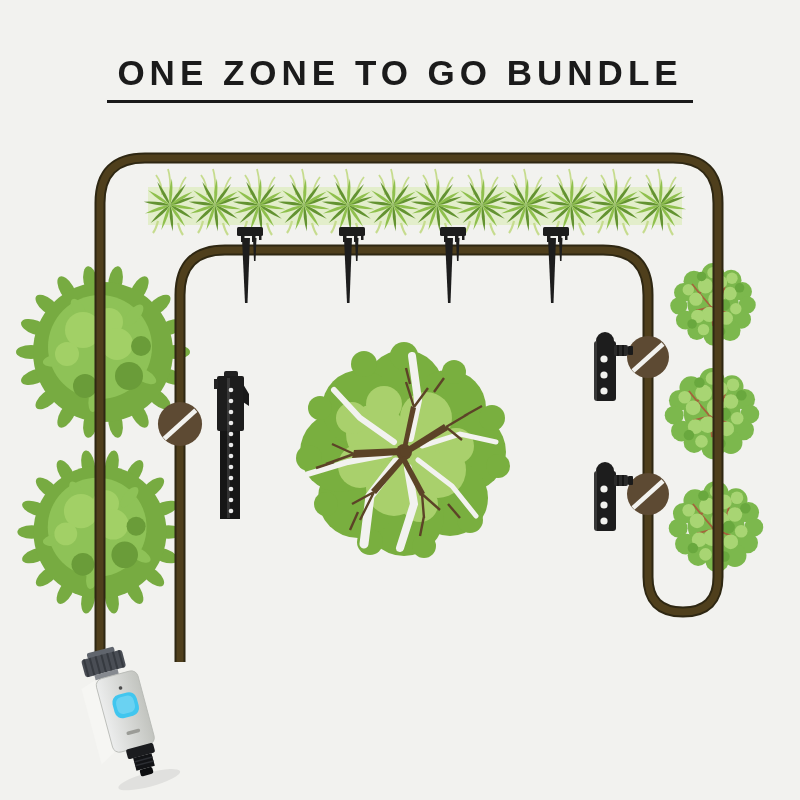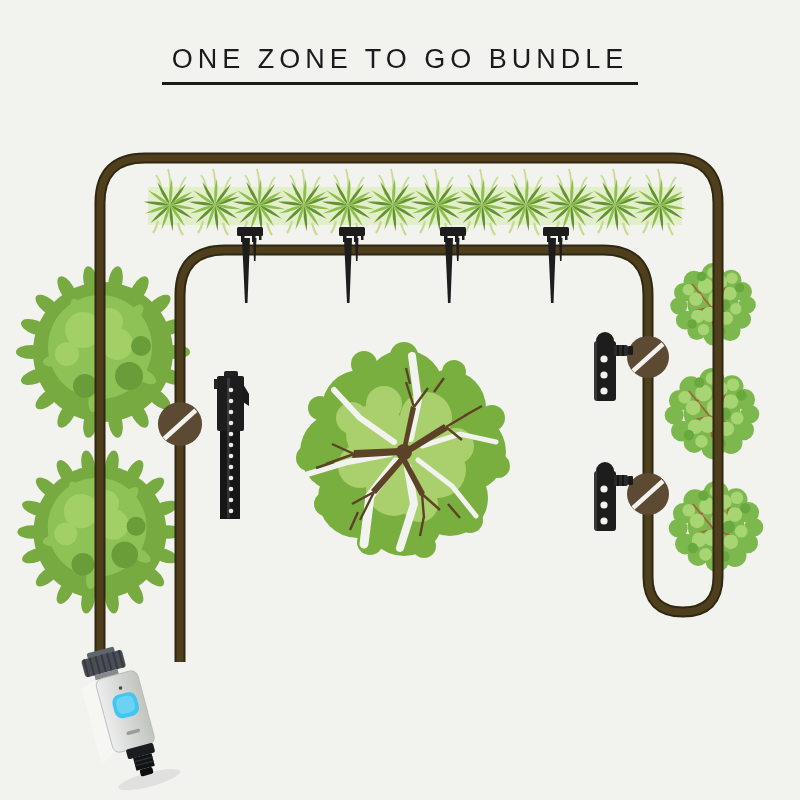--- a/index.html
+++ b/index.html
@@ -4,24 +4,24 @@
 <style>
   html,body{margin:0;padding:0;background:#e8e8e5;}
   .stage{
     width:800px;height:800px;position:relative;margin:0 auto;
     background:var(--bg,#f2f2ef);overflow:hidden;
     font-family:"Liberation Sans", sans-serif;
   }
   .title-wrap{position:absolute;top:44px;left:0;width:100%;text-align:center;}
   .title{
     display:inline-block;
-    font-size:27px;font-weight:normal;letter-spacing:5px;
+    font-size:35px;font-weight:bold;letter-spacing:5px;
     color:var(--title_color,#1b1b1b);
     border-bottom:3.5px solid var(--title_color,#1b1b1b);
-    padding:0 10px 7px 10px;white-space:nowrap;
+    padding:0 10px 7px 10px;white-space:nowrap;margin-top:9px;
   }
   svg{position:absolute;left:0;top:0;}
   .tube-outline{fill:none;stroke:var(--tube_edge,#2e2712);stroke-width:11;stroke-linecap:butt;}
   .tube-core{fill:none;stroke:var(--tube,#4f3f1c);stroke-width:7;stroke-linecap:butt;}
 </style>
 </head>
 <body>
 
 <div class="stage">
 

